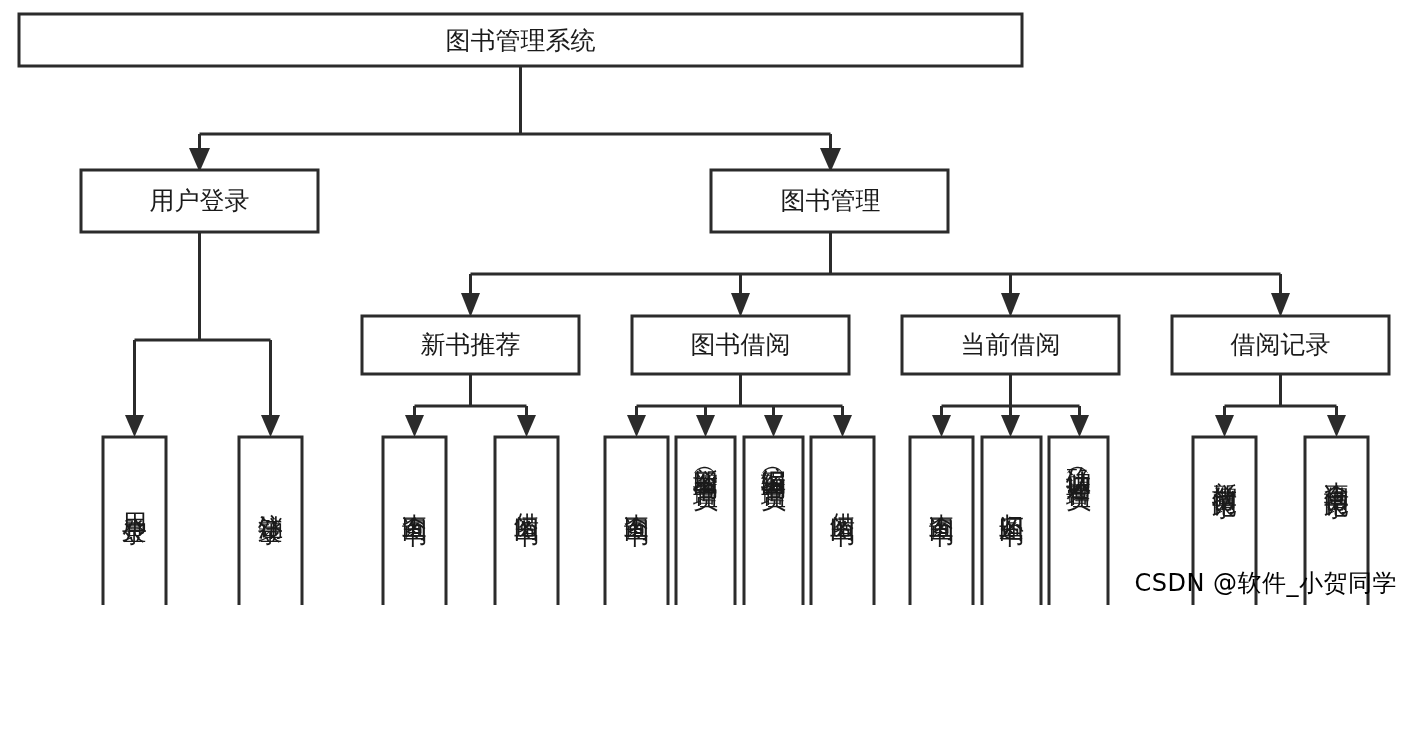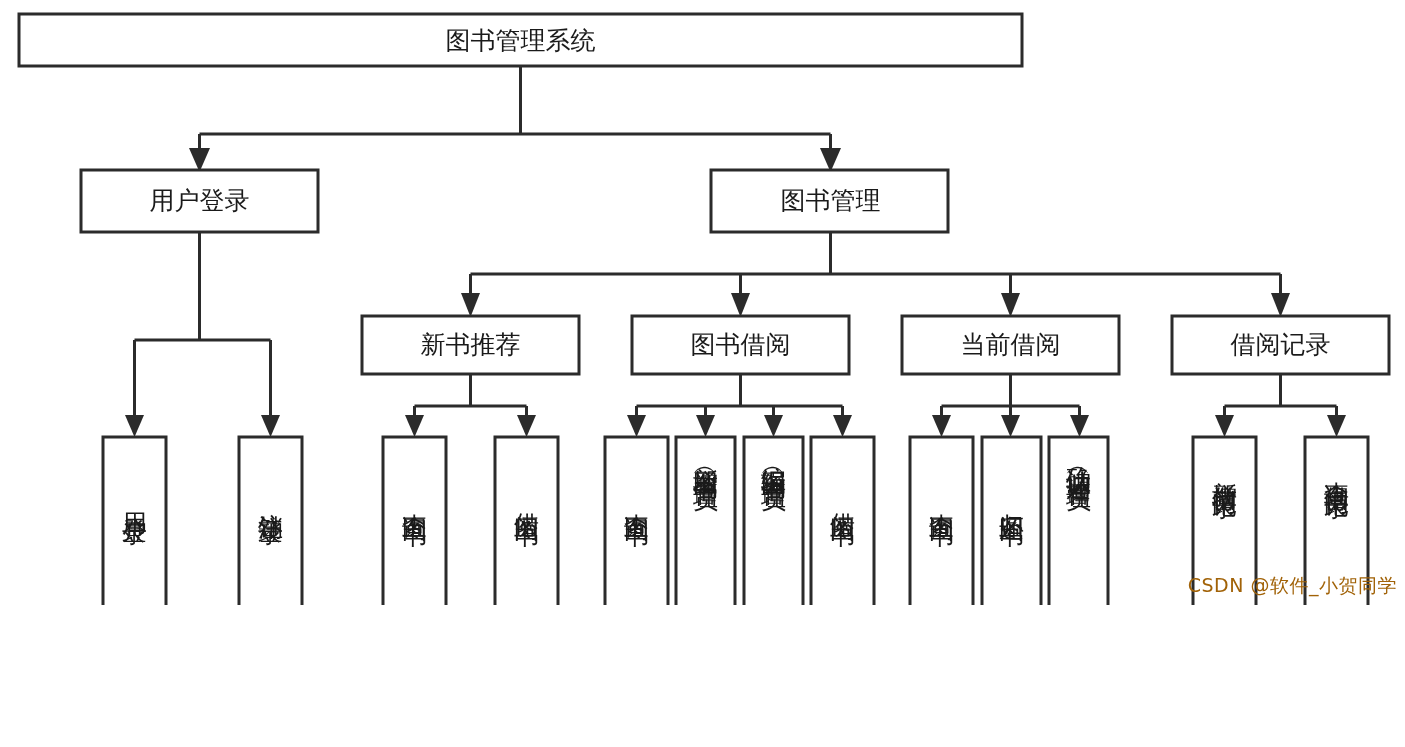--- a/index.html
+++ b/index.html
@@ -70,22 +70,22 @@
     line-height: 1;
     color: #1a1a1a;
     letter-spacing: 3px;
     white-space: nowrap;
   }
   .watermark {
     position: absolute;
     right: 8px;
     bottom: 6px;
     font-family: "DejaVu Sans", "Liberation Sans", sans-serif;
-    font-size: 19px;
-    color: #a16207;
+    font-size: 24px;
+    color: #000000;
     letter-spacing: 0.5px;
     user-select: none;
   }
 </style>
 </head>
 <body>
 
 <div id="diagram-root">
 
   <svg class="canvas" viewBox="0 0 1405 747" xmlns="http://www.w3.org/2000/svg">

